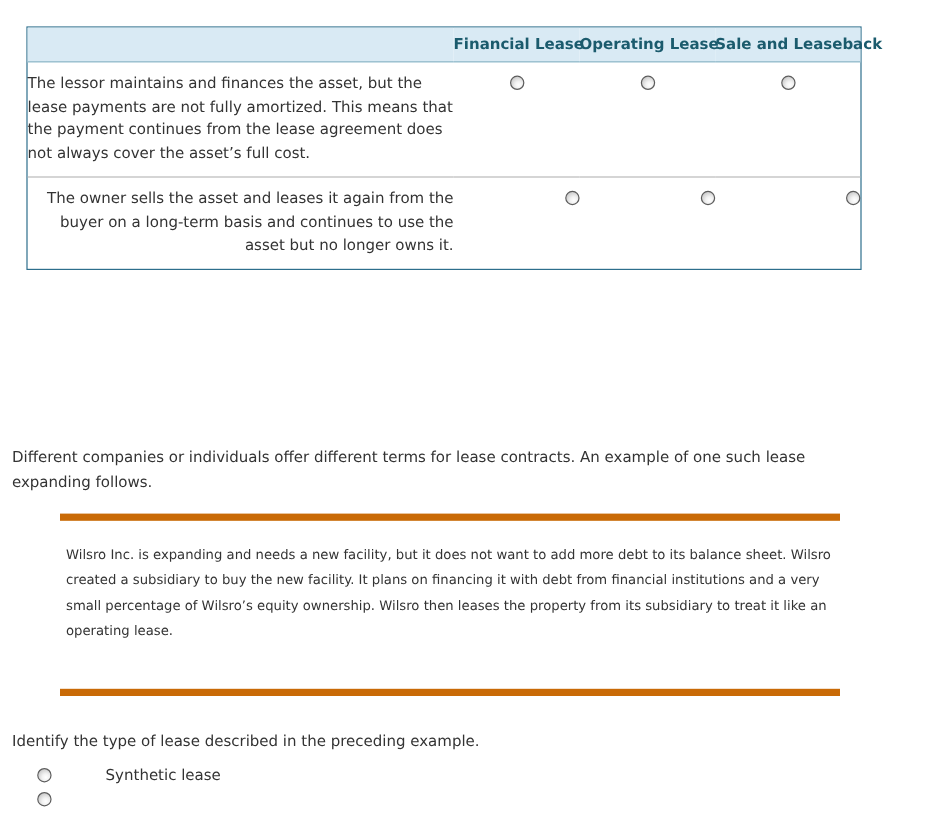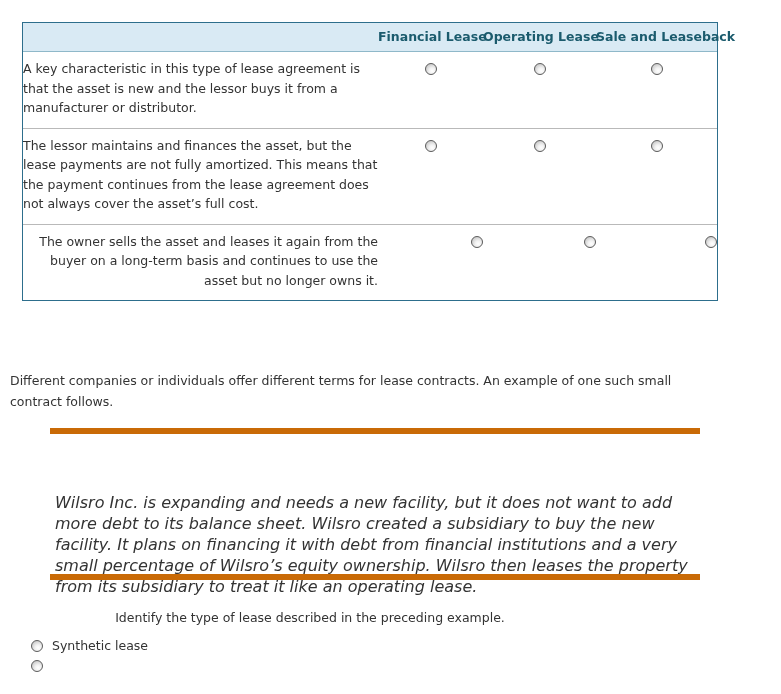--- a/index.html
+++ b/index.html
@@ -90,56 +90,55 @@
   }
   #intro-para {
     left: 10px;
     top: 370px;
     width: 706px;
   }
   #question-text {
     left: 10px;
     top: 607px;
     width: 600px;
-    text-align: center;
   }
 
   
   .rule {
     position: absolute;
     left: 50px;
     width: 650px;
     height: 6px;
     background: #c96a06;
   }
   #rule-top { top: 428px; }
   #rule-bottom { top: 574px; }
 
   
   #example-para {
     position: absolute;
     left: 55px;
-    top: 492px;
+    top: 452px;
     width: 640px;
     line-height: 21px;
-    font-size: 16px;
-    color: #333333;
-    font-style: italic;
+    font-size: 11px;
+    color: #333333;
   }
 
   
   #choices {
     position: absolute;
     left: 31px;
     top: 636px;
   }
   .choice-row {
     display: flex;
     align-items: center;
     height: 20px;
+    gap: 36px;
   }
   .choice-row .radio {
     margin-right: 9px;
   }
   .choice-label {
     font-size: 12.5px;
     color: #333333;
     line-height: 20px;
   }
 </style>
@@ -151,32 +150,20 @@
     <thead>
       <tr>
         <th class="stmt-head" style="width:355px;"></th>
         <th style="width:105px;">Financial Lease</th>
         <th style="width:113px;">Operating Lease</th>
         <th style="width:121px;margin-top:33px;">Sale and Leaseback</th>
       </tr>
     </thead>
     <tbody>
       <tr class="radio-row">
-        <td class="stmt">A key characteristic in this type of lease agreement is that the asset is new and the lessor buys it from a manufacturer or distributor.</td>
-        <td class="opt">
-          <span class="radio"></span>
-        </td>
-        <td class="opt">
-          <span class="radio"></span>
-        </td>
-        <td class="opt">
-          <span class="radio"></span>
-        </td>
-      </tr>
-      <tr class="radio-row">
         <td class="stmt">The lessor maintains and finances the asset, but the lease payments are not fully amortized. This means that the payment continues from the lease agreement does not always cover the asset’s full cost.</td>
         <td class="opt">
           <span class="radio"></span>
         </td>
         <td class="opt">
           <span class="radio"></span>
         </td>
         <td class="opt">
           <span class="radio"></span>
         </td>
@@ -190,21 +177,21 @@
           <span class="radio"></span>
         </td>
         <td class="opt">
           <span class="radio"></span>
         </td>
       </tr>
     </tbody>
   </table>
 </div>
 
-<div class="para" id="intro-para">Different companies or individuals offer different terms for lease contracts. An example of one such small contract follows.</div>
+<div class="para" id="intro-para">Different companies or individuals offer different terms for lease contracts. An example of one such lease expanding follows.</div>
 
 <div class="rule" id="rule-top"></div>
 
 <div id="example-para">Wilsro Inc. is expanding and needs a new facility, but it does not want to add more debt to its balance sheet. Wilsro created a subsidiary to buy the new facility. It plans on financing it with debt from financial institutions and a very small percentage of Wilsro’s equity ownership. Wilsro then leases the property from its subsidiary to treat it like an operating lease.</div>
 
 <div class="rule" id="rule-bottom"></div>
 
 <div class="para" id="question-text">Identify the type of lease described in the preceding example.</div>
 
 <div id="choices">

